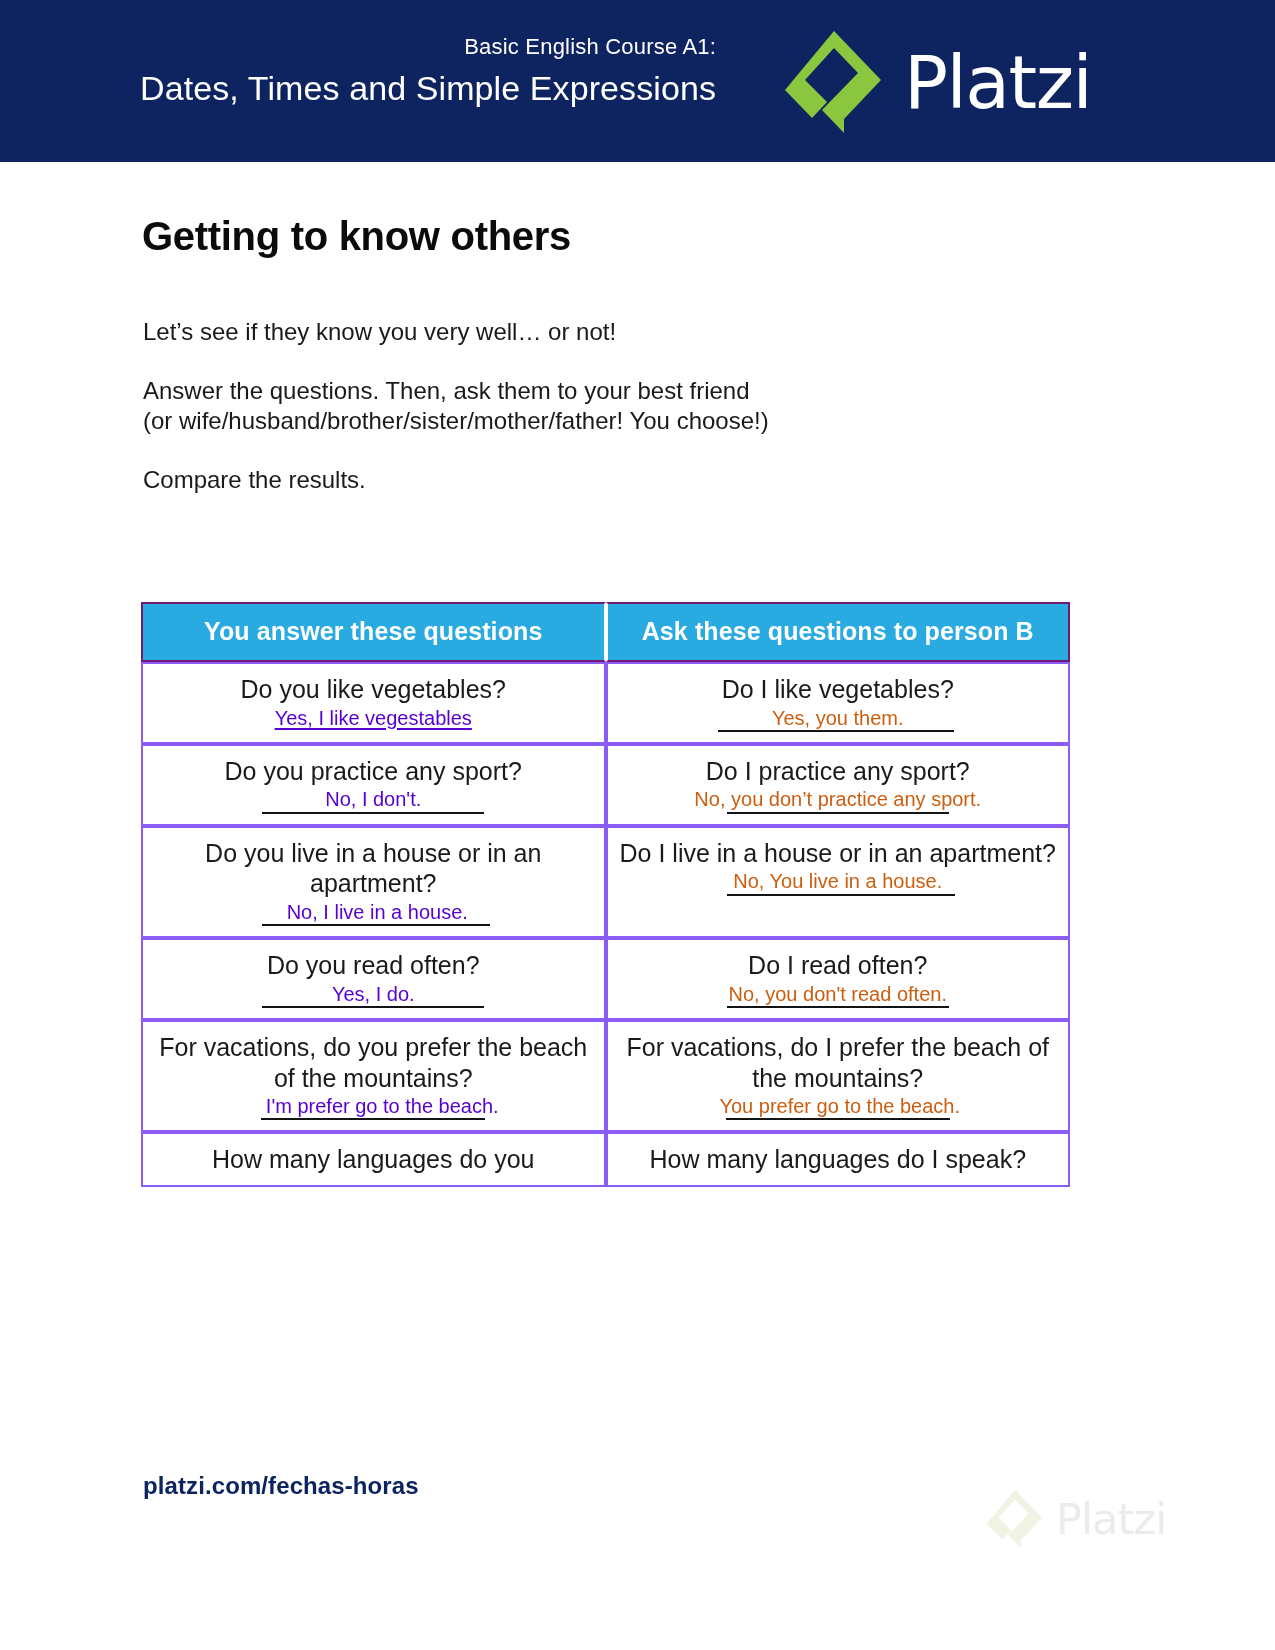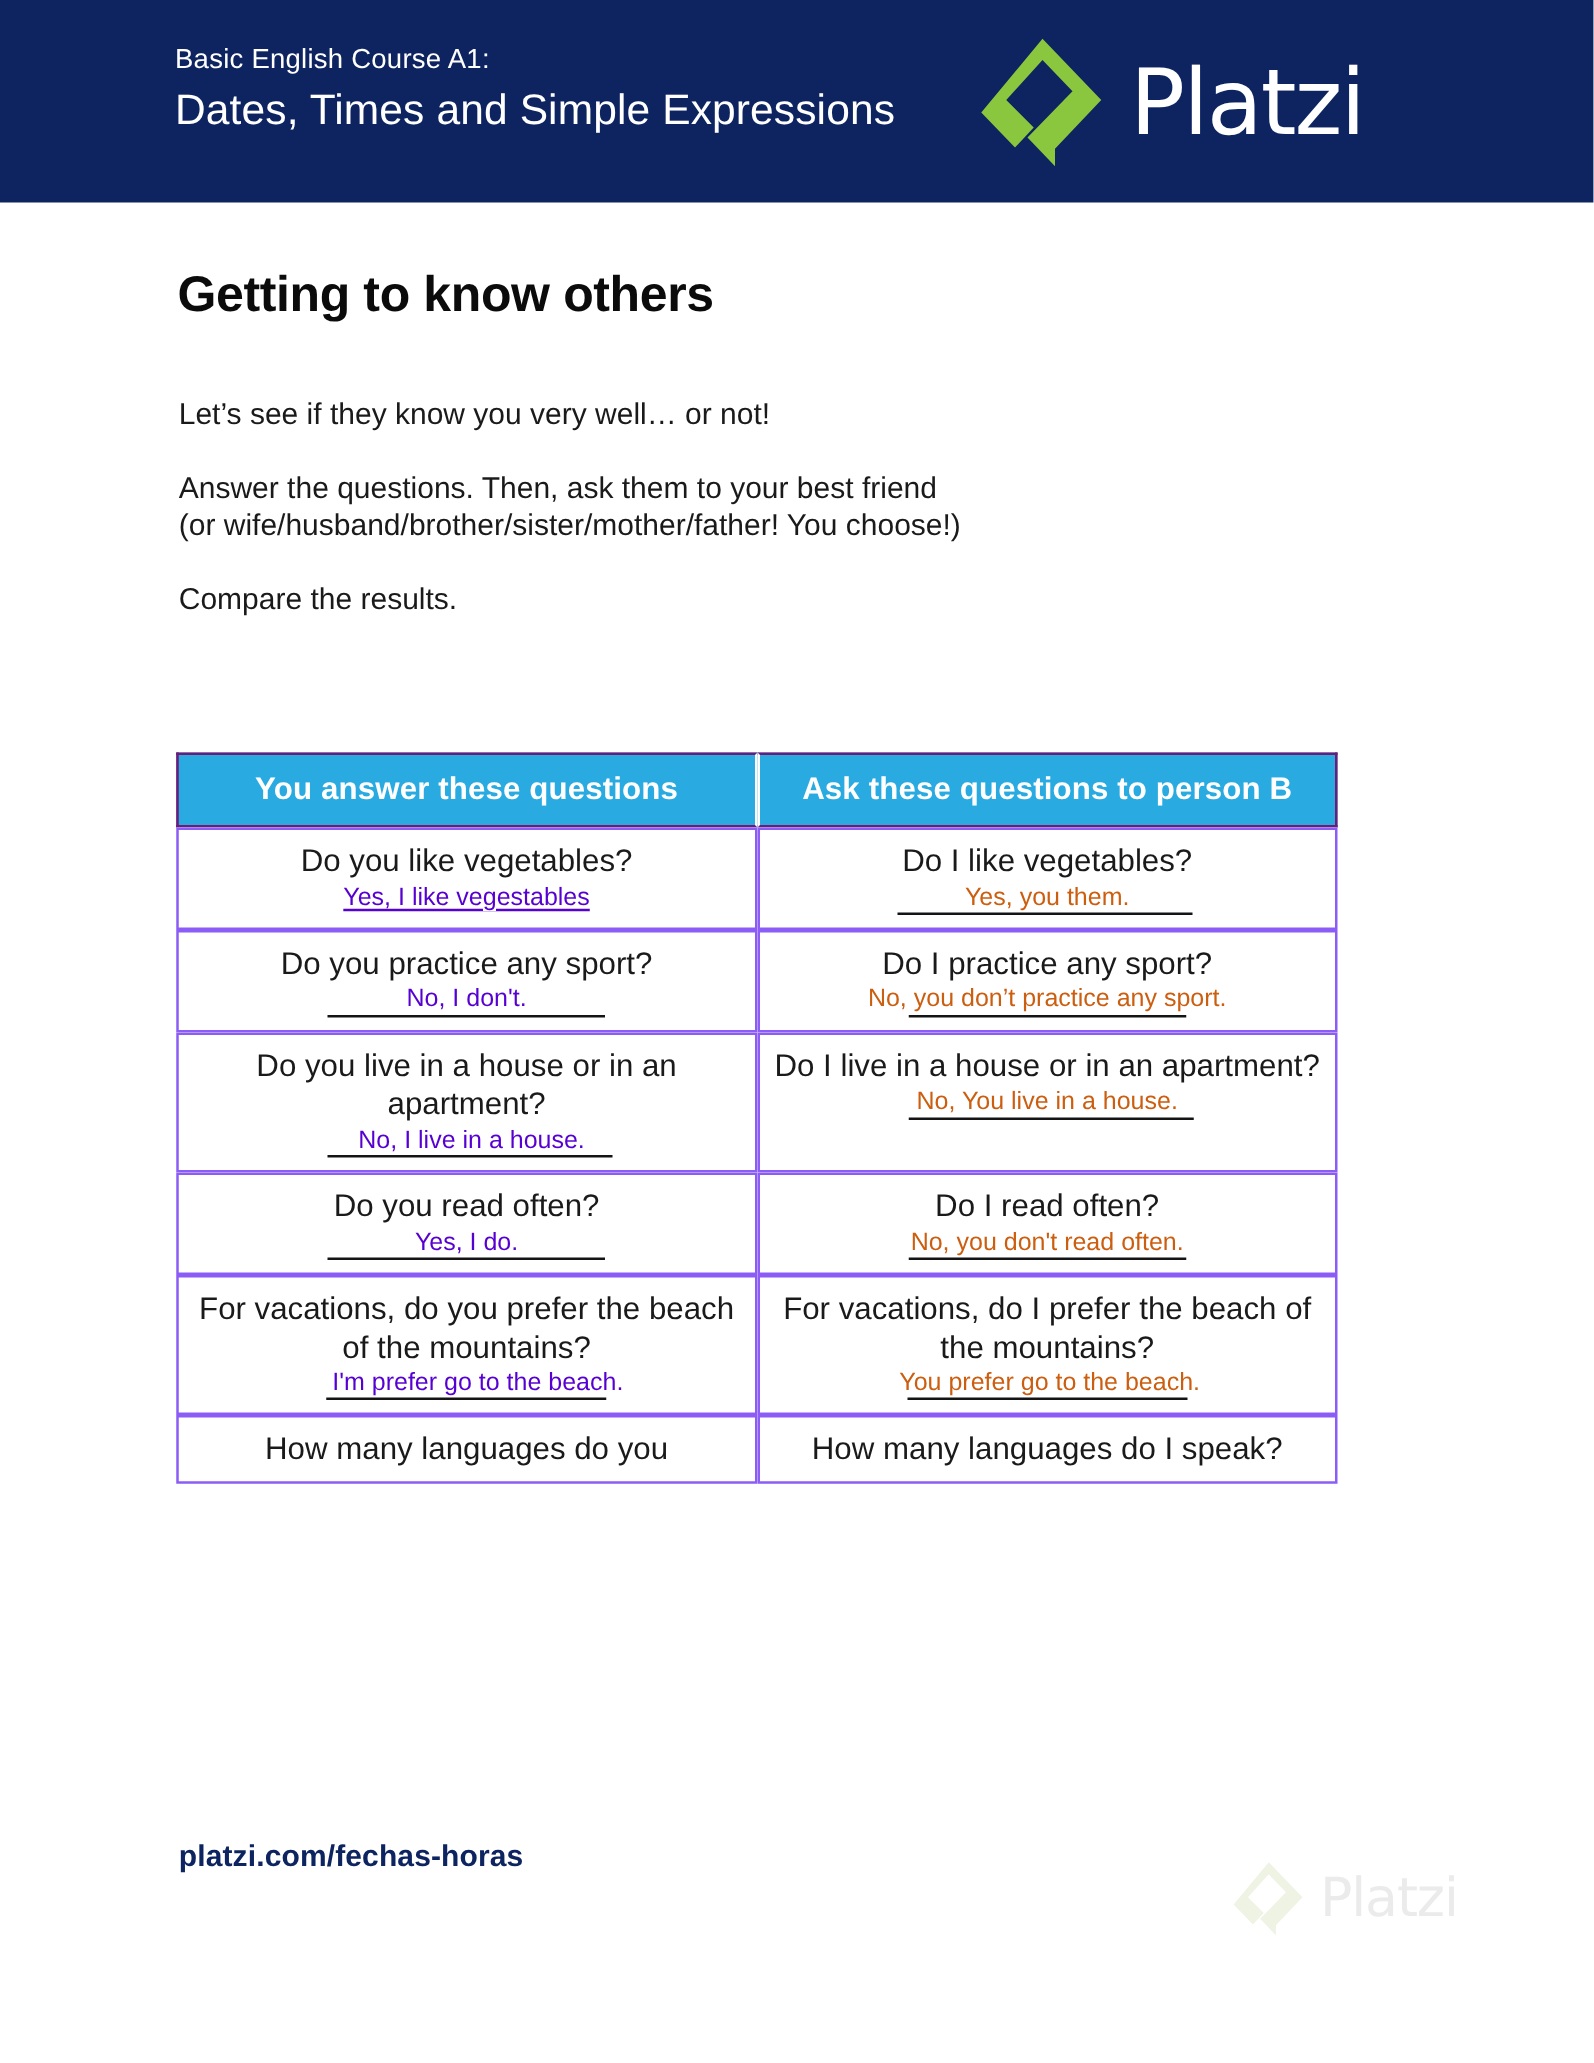--- a/index.html
+++ b/index.html
@@ -36,20 +36,21 @@
     left: 140px;
     top: 32px;
     color: #ffffff;
   }
   .banner-eyebrow {
     font-size: 22px;
     font-weight: 400;
     letter-spacing: 0.2px;
     line-height: 1.35;
     color: #ffffff;
+    text-align: right;
   }
   .banner-title {
     font-size: 34px;
     font-weight: 400;
     letter-spacing: 0.1px;
     line-height: 1.3;
     margin-top: 4px;
     color: #ffffff;
   }
 

